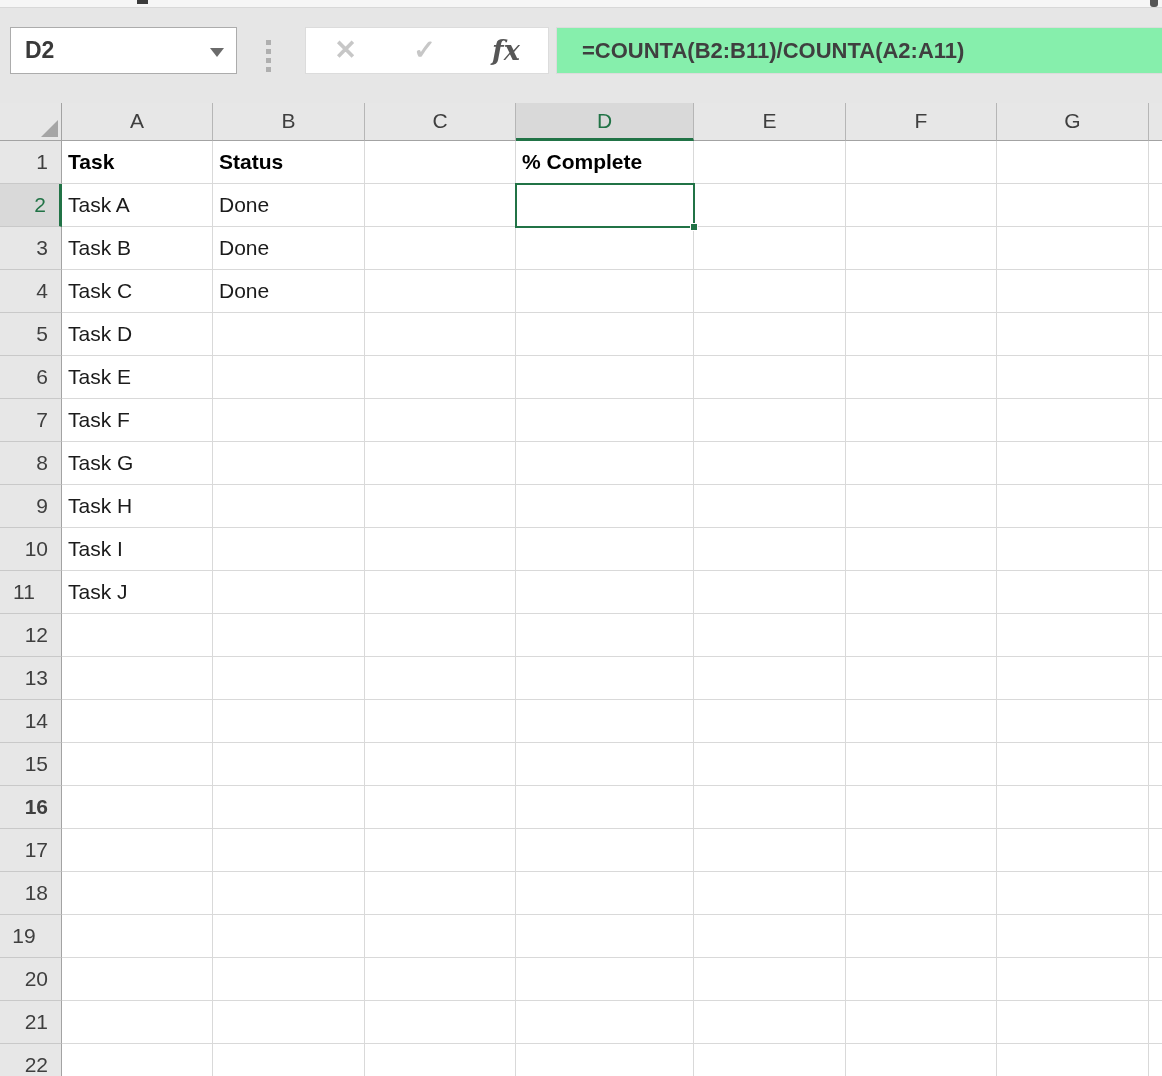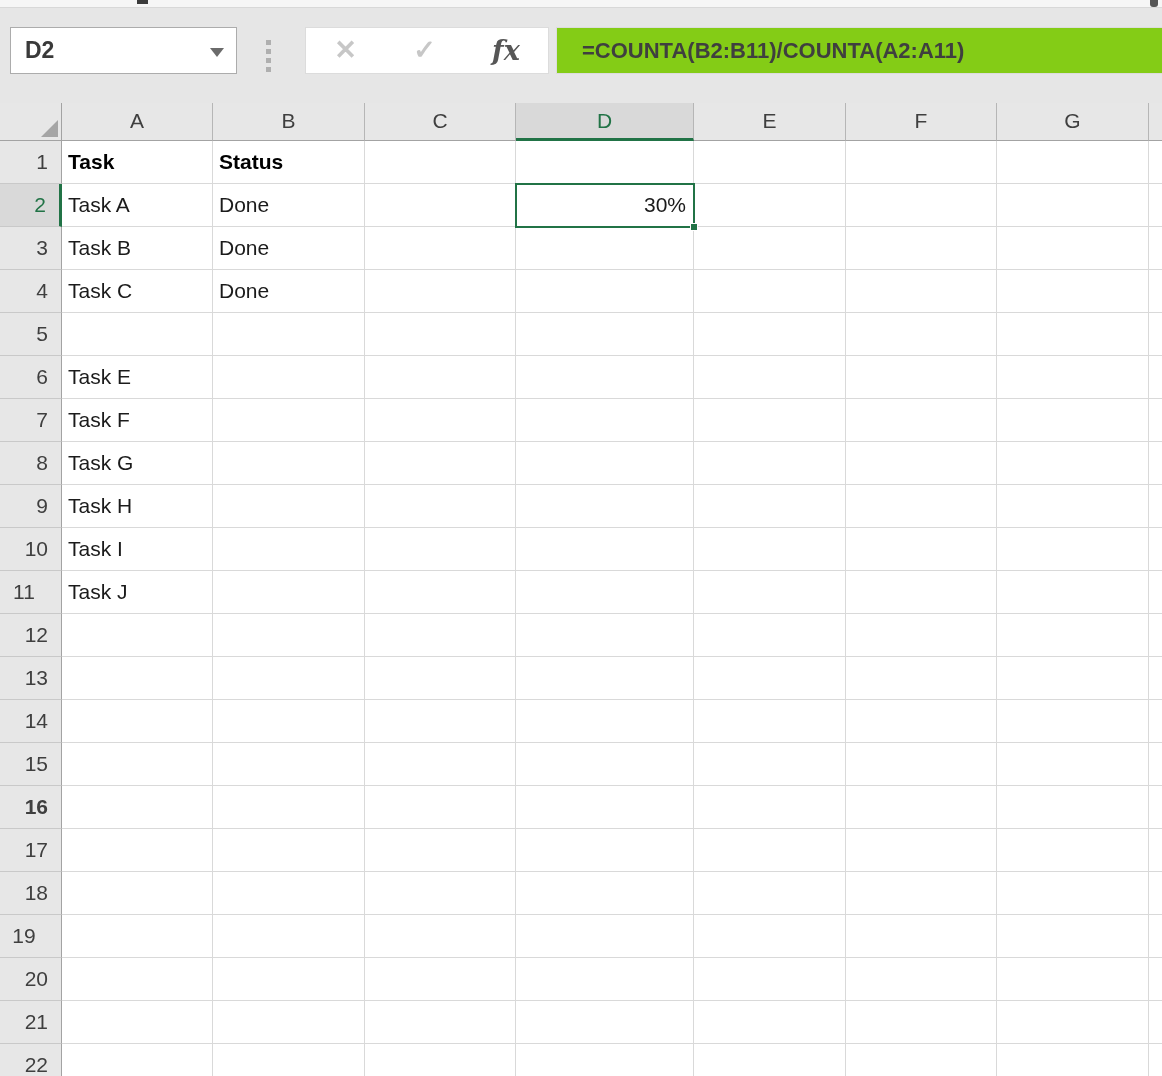--- a/index.html
+++ b/index.html
@@ -50,21 +50,21 @@
   }
   .icon-cancel, .icon-confirm {
     font-size:27px; color:#C7C7C7; line-height:1;
   }
   .icon-fx {
     font-family:"DejaVu Serif", serif; font-style:italic;
     font-size:27px; color:#565656; line-height:1;
   }
   .formula-bar {
     position:absolute; left:556px; top:19px; width:606px; height:47px;
-    background:#84cc16; border:1px solid #DCDCDC; border-right:none;
+    background:#86efac; border:1px solid #DCDCDC; border-right:none;
     font-size:22px; color:#3F3F3F; line-height:45px; padding-left:25px;
     white-space:nowrap; overflow:hidden;
   }
 
   
   .sheet-grid {
     position:absolute; left:0; top:103px; width:1162px; height:973px;
     background:#E6E6E6; overflow:hidden;
   }
   .sheet-bg {
@@ -178,27 +178,28 @@
     <div class="rowhdr" style="top: 941px;">22</div>
     <div class="vline" style="left: 212px;"></div>
     <div class="vline" style="left: 364px;"></div>
     <div class="vline" style="left: 515px;"></div>
     <div class="vline" style="left: 693px;"></div>
     <div class="vline" style="left: 845px;"></div>
     <div class="vline" style="left: 996px;"></div>
     <div class="vline" style="left: 1148px;"></div>
     <div class="cell bold" style="left: 62px; top: 38px; width: 151px;">Task</div>
     <div class="cell bold" style="left: 213px; top: 38px; width: 152px;">Status</div>
+    <div class="cell bold" style="left: 516px; top: 38px; width: 178px;">% Complete</div>
     <div class="cell" style="left: 62px; top: 81px; width: 151px;">Task A</div>
     <div class="cell" style="left: 213px; top: 81px; width: 152px;">Done</div>
-    <div class="cell right" style="left: 516px; top: 81px; width: 178px;">30%</div>
     <div class="cell" style="left: 62px; top: 124px; width: 151px;">Task B</div>
     <div class="cell" style="left: 213px; top: 124px; width: 152px;">Done</div>
     <div class="cell" style="left: 62px; top: 167px; width: 151px;">Task C</div>
     <div class="cell" style="left: 213px; top: 167px; width: 152px;">Done</div>
+    <div class="cell" style="left: 62px; top: 210px; width: 151px;">Task D</div>
     <div class="cell" style="left: 62px; top: 253px; width: 151px;">Task E</div>
     <div class="cell" style="left: 62px; top: 296px; width: 151px;">Task F</div>
     <div class="cell" style="left: 62px; top: 339px; width: 151px;">Task G</div>
     <div class="cell" style="left: 62px; top: 382px; width: 151px;">Task H</div>
     <div class="cell" style="left: 62px; top: 425px; width: 151px;">Task I</div>
     <div class="cell" style="left: 62px; top: 468px; width: 151px;">Task J</div>
     <div class="selbox" style="left: 515px; top: 80px; width: 180px; height: 45px;"></div>
     <div class="fillhandle" style="left: 690px; top: 120px;"></div>
   </div>
 

